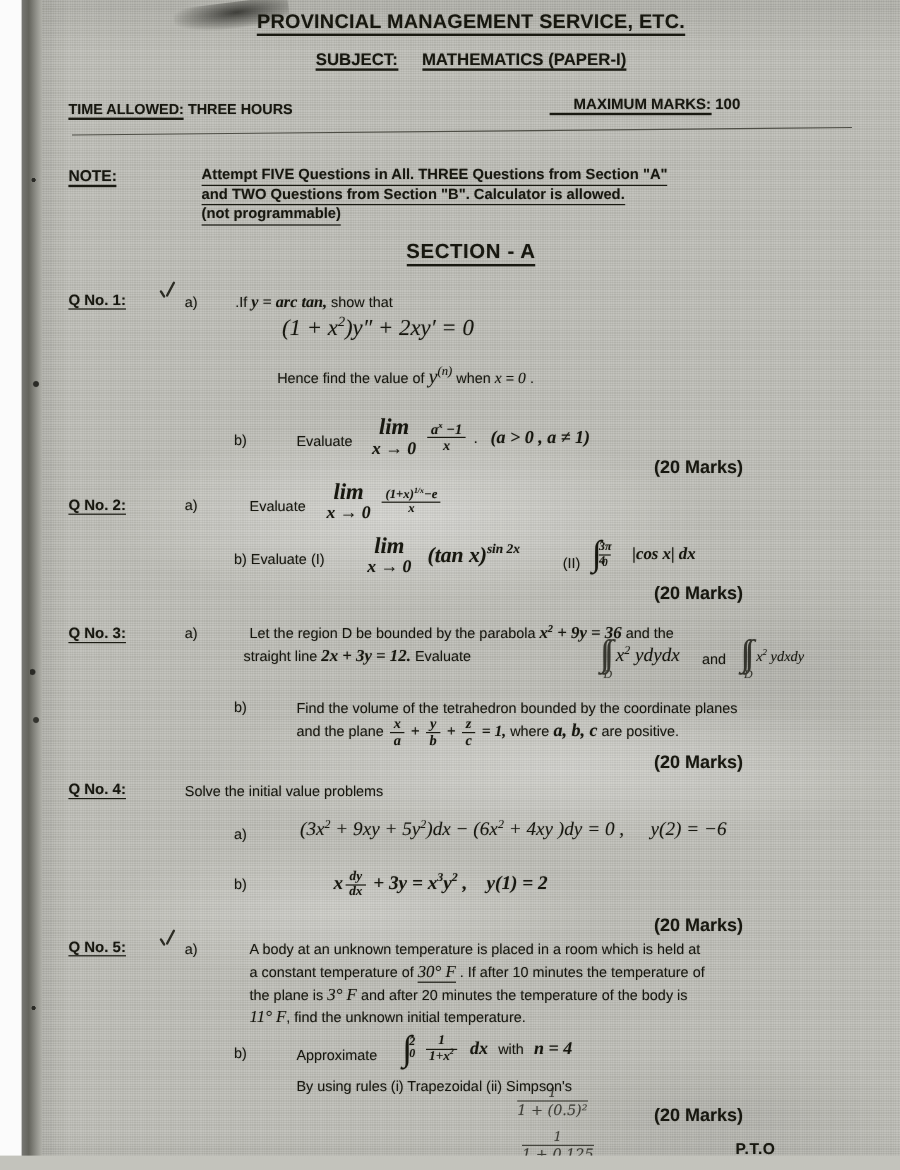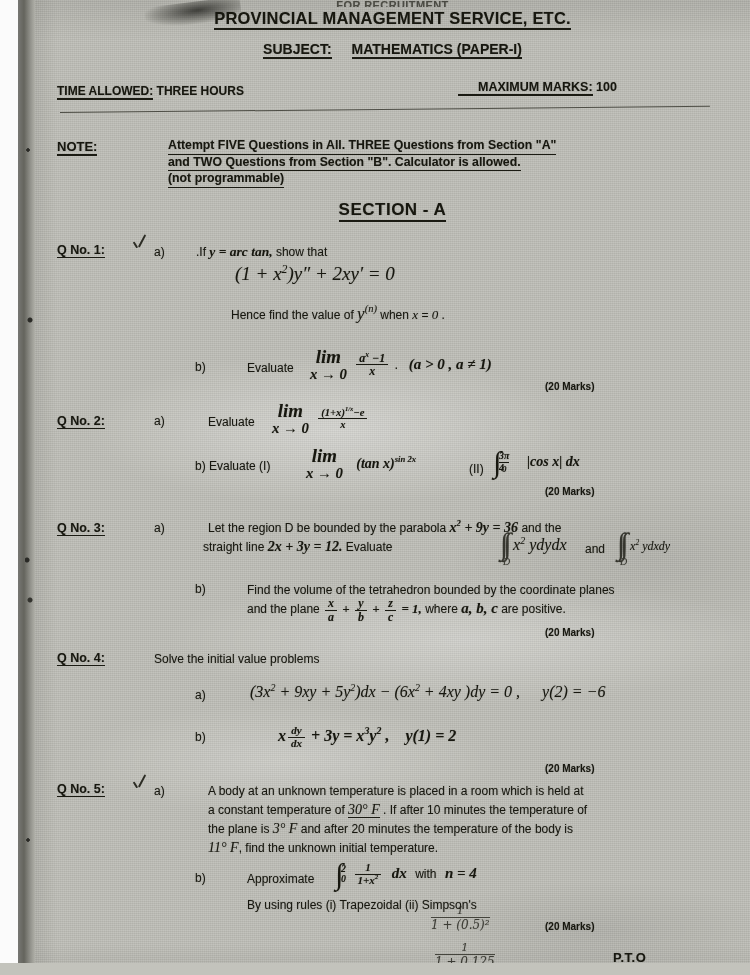--- a/index.html
+++ b/index.html
@@ -159,21 +159,21 @@
     text-align: center; font-size: 17px; font-weight: bold;
     letter-spacing: .5px;
   }
   .section-title span { border-bottom: 2px solid #1a1a12; padding-bottom: 1px; }
 
   
   .qlabel { font-size: 12.5px; font-weight: bold; }
   .qlabel span { border-bottom: 1.6px solid #1a1a12; }
   .part { font-size: 12px; }
   .txt { font-size: 12px; line-height: 16px; }
-  .marks { font-size: 10px; font-weight: bold; }
+  .marks { font-size: 15px; font-weight: bold; }
 
   
   .m {
     font-family: "Liberation Serif", "DejaVu Serif", serif;
     font-style: italic;
   }
   .mb {
     font-family: "Liberation Serif", "DejaVu Serif", serif;
     font-style: italic; font-weight: bold;
   }
@@ -263,21 +263,20 @@
   <div class="scan-gutter"></div>
   <div class="scan-gutter-specks"></div>
 
   <div class="paper">
     <div class="blotches"></div>
     <div class="grain"></div>
     <div class="smudge"></div>
 
     <div class="content">
 
-      <div class="row hdr-top">FOR RECRUITMENT</div>
 
       <div class="row hdr-main">
         <span>PROVINCIAL MANAGEMENT SERVICE, ETC.</span>
       </div>
 
       <div class="row hdr-subject">
         <span class="lbl">SUBJECT:</span><span class="val">MATHEMATICS (PAPER-I)</span>
       </div>
 
       <div class="row hdr-time">
@@ -364,21 +363,21 @@
       <div class="row txt" style="top:458px; left:160px;">
         <span>b)</span>
         <span>Evaluate</span>
         <span>(I)</span>
       </div>
       <div class="row" style="top:447px; left:268px;">
         <span class="lim m">
           <span class="lt">lim</span>
           <span class="lb">x → 0</span>
         </span>
-        <span class="mb" style="font-size:14px; margin-left:6px;">(tan x)<sup>sin 2x</sup></span>
+        <span class="mb" style="font-size:18px; margin-left:6px;">(tan x)<sup>sin 2x</sup></span>
       </div>
       <div class="row txt" style="top:461px; left:434px;">
         <span>(II)</span>
       </div>
       <div class="row" style="top:451px; left:456px;">
         <span class="intg mb">
           <span class="sym">∫</span><span class="lims">
             <span class="hi">3π<span style="border-top:1px solid #1a1a12; display:block; line-height:1;">4</span></span>
           </span>
         </span>

